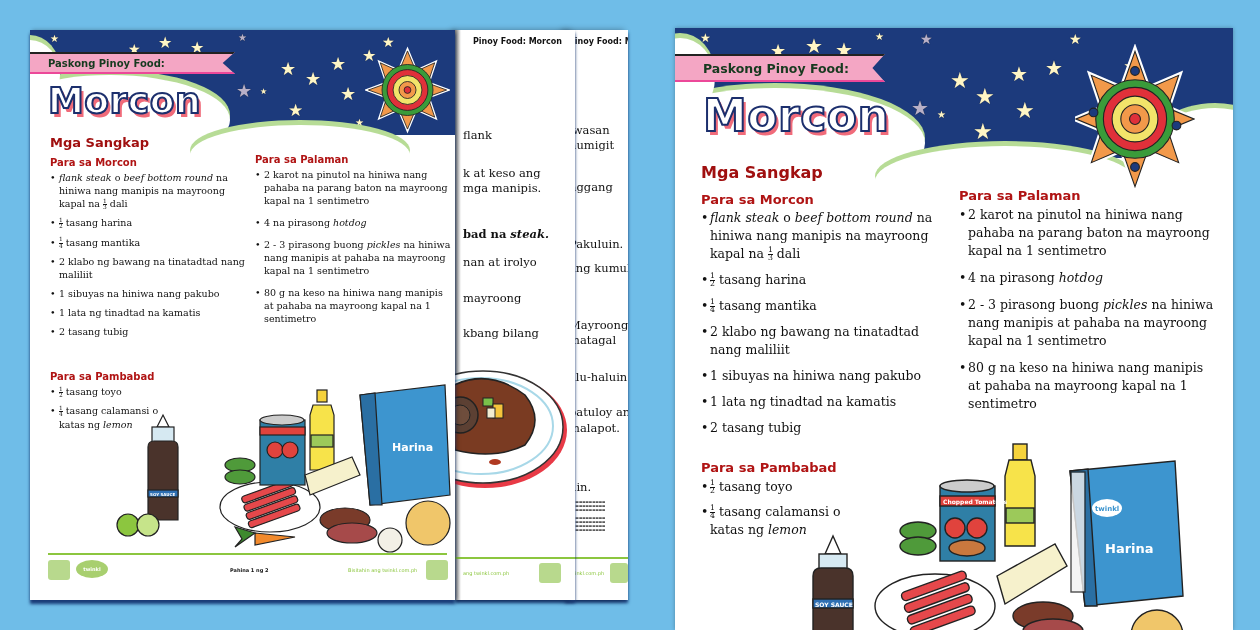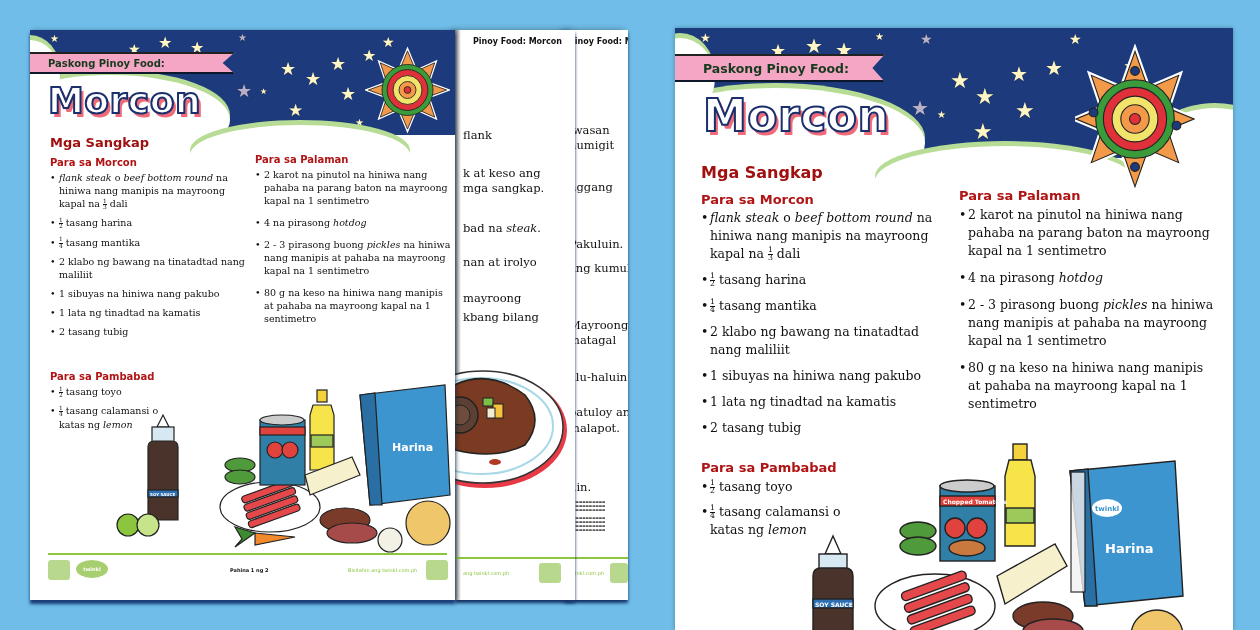--- a/index.html
+++ b/index.html
@@ -30,21 +30,21 @@
   .sky {
     position:absolute; left:0; top:0; right:0;
     background:#1c3a7c;
   }
   .sky-cloud { position:absolute; background:#fff; border-radius:50%; box-shadow: 0 -5px 0 #b7dc96; }
   .star { position:absolute; color:#fff6c6; text-shadow: 0 0 1px #333; line-height:1; }
   .star.dim { color:#b8b0c8; }
 
   .banner {
     position:absolute; left:0; background:#f4a6c4;
-    border-top:2px solid #222; border-bottom:2px solid #0f172a;
+    border-top:2px solid #222; border-bottom:2px solid #ec4899;
     clip-path: polygon(0 0, 100% 0, 94% 50%, 100% 100%, 0 100%);
     font-family:"DejaVu Sans", sans-serif; font-weight:bold; color:#173a1f;
     display:flex; align-items:center;
   }
   .title {
     position:absolute; font-family:"DejaVu Sans", sans-serif; font-weight:bold;
     color:#fff; -webkit-text-stroke: 2px #1c2f6d;
     text-shadow: 3px 4px 0 #f06b7a;
     letter-spacing: 0.5px;
   }
@@ -87,25 +87,25 @@
   <div class="tiny-text" style="left:4px;top:470px;">▬▬▬▬▬▬▬▬▬▬▬<br>▬▬▬▬▬▬▬▬▬▬▬<br>▬▬▬▬▬▬▬▬▬▬▬<br><br>▬▬▬▬▬▬▬▬▬▬▬<br>▬▬▬▬▬▬▬▬▬▬▬<br>▬▬▬▬▬▬▬▬▬▬▬<br>▬▬▬▬▬▬▬▬▬▬▬</div>
   <div class="footer-line" style="left:0;right:0;top:527px;"></div>
   <div class="footer-txt" style="left:4px;top:540px;color:#8cc63f;">twinkl.com.ph</div>
   <div class="logo-box" style="left:45px;top:533px;width:18px;height:20px;"></div>
 </div>
 
 <div class="page back-page-1">
   <div class="strip-header" style="left:18px;">Pinoy Food:  Morcon</div>
   <div class="strip-line" style="left:8px;top:98px;">flank</div>
   <div class="strip-line" style="left:8px;top:136px;">k at keso ang</div>
-  <div class="strip-line" style="left:8px;top:151px;"> mga sangkap.</div>
-  <div class="strip-line" style="left:8px;top:191px;"><span>bad na </span><i>steak.</i></div>
+  <div class="strip-line" style="left:8px;top:151px;"> mga manipis.</div>
+  <div class="strip-line" style="left:8px;top:197px;font-weight:bold;"><span>bad na </span><i>steak.</i></div>
   <div class="strip-line" style="left:8px;top:225px;">nan at irolyo</div>
   <div class="strip-line" style="left:8px;top:261px;"> mayroong</div>
-  <div class="strip-line" style="left:8px;top:280px;">kbang bilang</div>
+  <div class="strip-line" style="left:8px;top:296px;">kbang bilang</div>
 
   <svg class="food" style="left:0;top:340px;" width="115" height="130" viewBox="0 0 115 130">
     <ellipse cx="30" cy="60" rx="82" ry="58" fill="#e83a46"></ellipse>
     <ellipse cx="28" cy="57" rx="80" ry="56" fill="#fff" stroke="#333" stroke-width="1.5"></ellipse>
     <ellipse cx="26" cy="56" rx="72" ry="48" fill="none" stroke="#a8d8e8" stroke-width="2"></ellipse>
     <path d="M-10 20 Q30 -5 70 25 Q90 50 70 75 Q40 90 0 80 Z" fill="#7a3b22" stroke="#222" stroke-width="1.5"></path>
     <circle cx="5" cy="45" r="18" fill="#5c4033" stroke="#222" stroke-width="1.5"></circle>
     <circle cx="5" cy="45" r="10" fill="#6e4d3c" stroke="#222"></circle>
     <rect x="28" y="28" width="10" height="8" fill="#7ac04a" stroke="#222"></rect>
     <rect x="38" y="34" width="10" height="14" fill="#f5c43c" stroke="#222"></rect>

